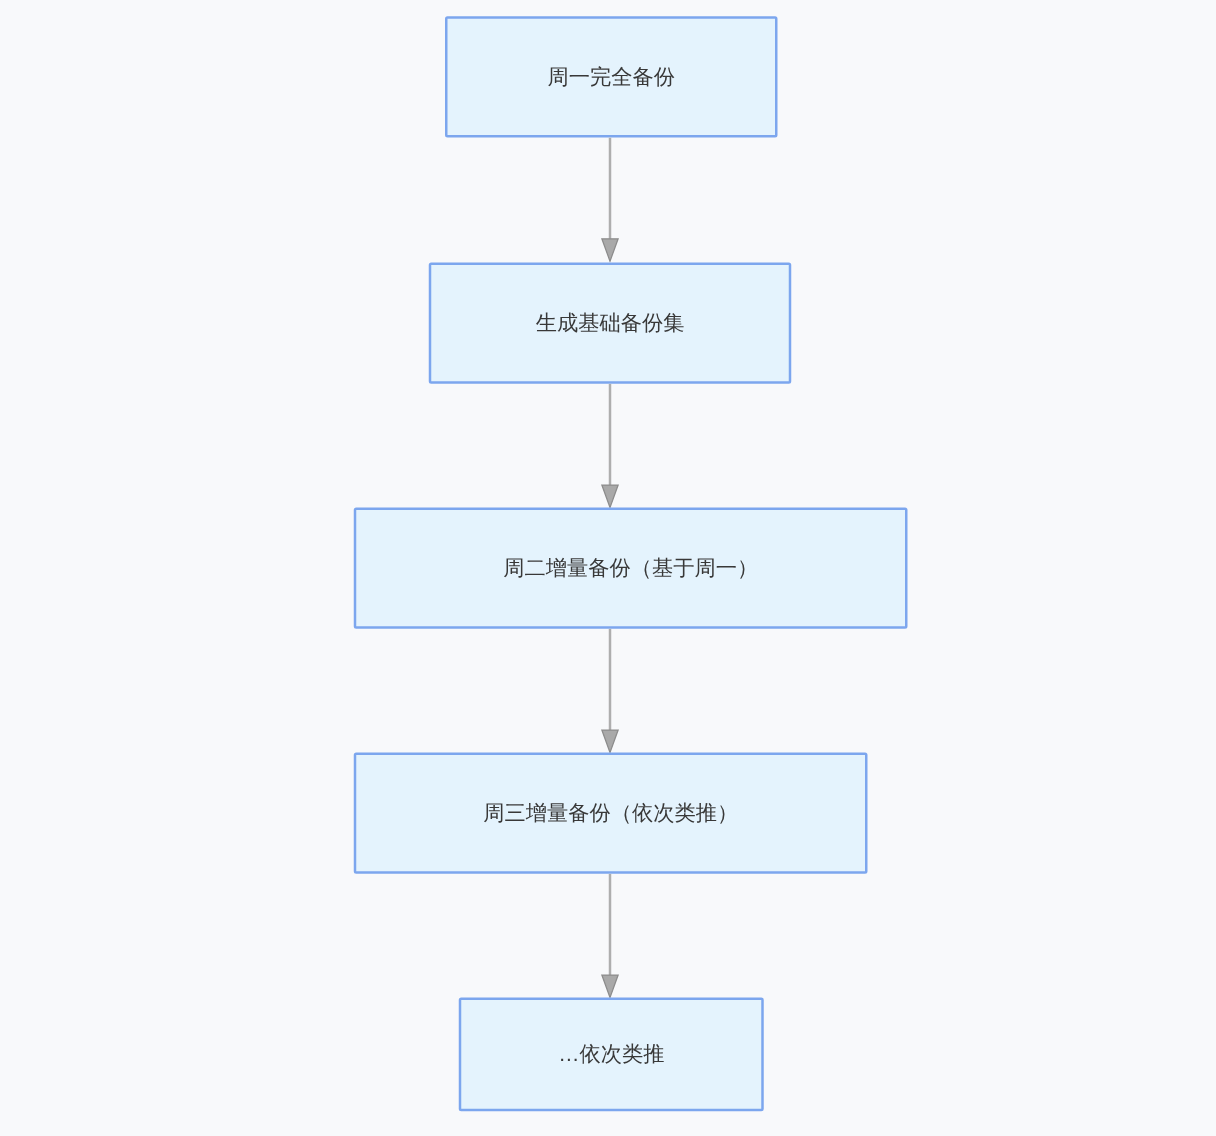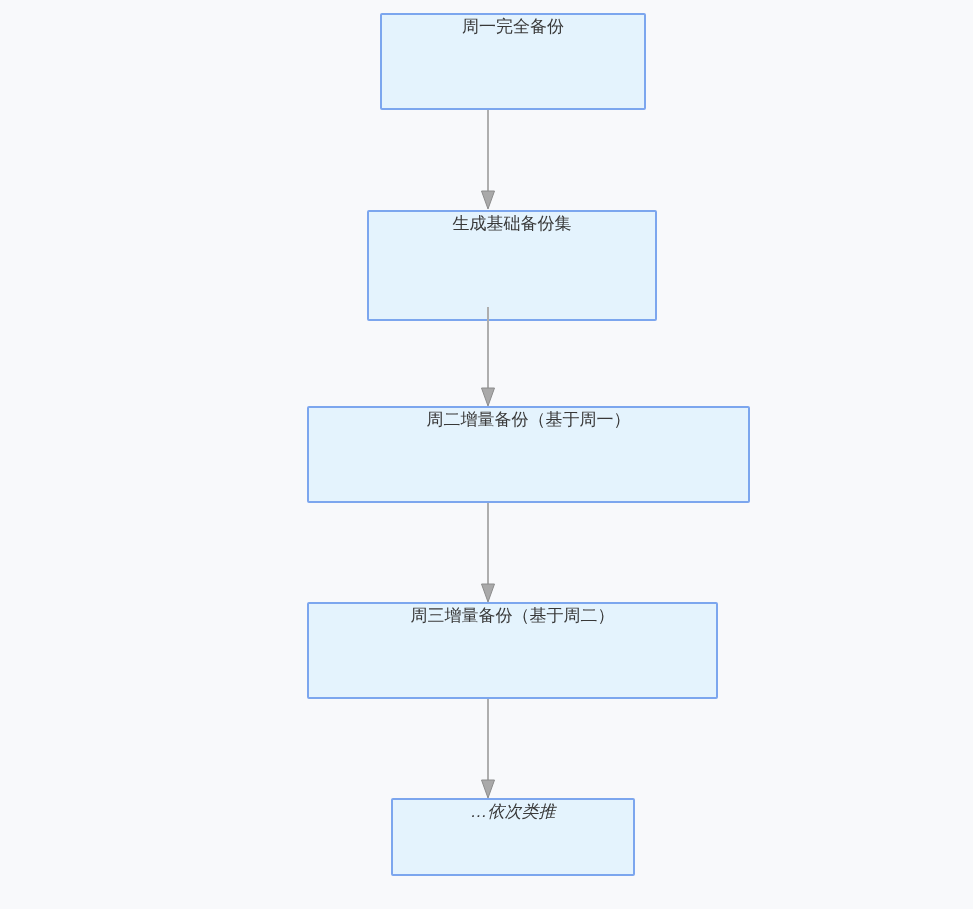--- a/index.html
+++ b/index.html
@@ -19,39 +19,38 @@
   .canvas{
     position:relative;
     width:973px;
     height:909px;
     background:var(--bg);
     overflow:hidden;
   }
   .node{
     position:absolute;
     display:flex;
-    align-items:flex-start;
+    align-items:center;
     justify-content:center;
     background:var(--node-fill);
     border:2px solid var(--node-border);
     border-radius:2px;
-    margin-left:24px;
   }
   .node .label{
     color:var(--text);
     font-size:17px;
     line-height:1.4;
     text-align:center;
     white-space:nowrap;
   }
   .node-1{left:356px;top:13px;width:266px;height:97px;}
-  .node-2{left:343px;top:210px;width:290px;height:111px;}
+  .node-2{left:343px;top:210px;width:290px;height:97px;}
   .node-3{left:283px;top:406px;width:443px;height:97px;}
   .node-4{left:283px;top:602px;width:411px;height:97px;}
-  .node-5{left:367px;top:798px;width:244px;height:78px;font-style:italic;}
+  .node-5{left:367px;top:798px;width:244px;height:91px;}
   .arrow{
     position:absolute;
     left:478px;
     width:20px;
     height:100px;
   }
   .arrow-1{top:110px;}
   .arrow-2{top:307px;}
   .arrow-3{top:503px;}
   .arrow-4{top:699px;}
@@ -82,21 +81,21 @@
   <div class="node node-3">
     <span class="label">周二增量备份（基于周一）</span>
   </div>
 
   <svg class="arrow arrow-3" viewBox="0 0 20 100" preserveAspectRatio="none" aria-hidden="true">
     <line x1="10" y1="0" x2="10" y2="84" stroke="var(--arrow-line)" stroke-width="2"></line>
     <path d="M10,99 L3.5,81 L16.5,81 Z" fill="var(--arrow-head)" stroke="var(--arrow-head-stroke)" stroke-width="1"></path>
   </svg>
 
   <div class="node node-4">
-    <span class="label">周三增量备份（基于周二）</span>
+    <span class="label">周三增量备份（依次类推）</span>
   </div>
 
   <svg class="arrow arrow-4" viewBox="0 0 20 100" preserveAspectRatio="none" aria-hidden="true">
     <line x1="10" y1="0" x2="10" y2="84" stroke="var(--arrow-line)" stroke-width="2"></line>
     <path d="M10,99 L3.5,81 L16.5,81 Z" fill="var(--arrow-head)" stroke="var(--arrow-head-stroke)" stroke-width="1"></path>
   </svg>
 
   <div class="node node-5">
     <span class="label">…依次类推</span>
   </div>

